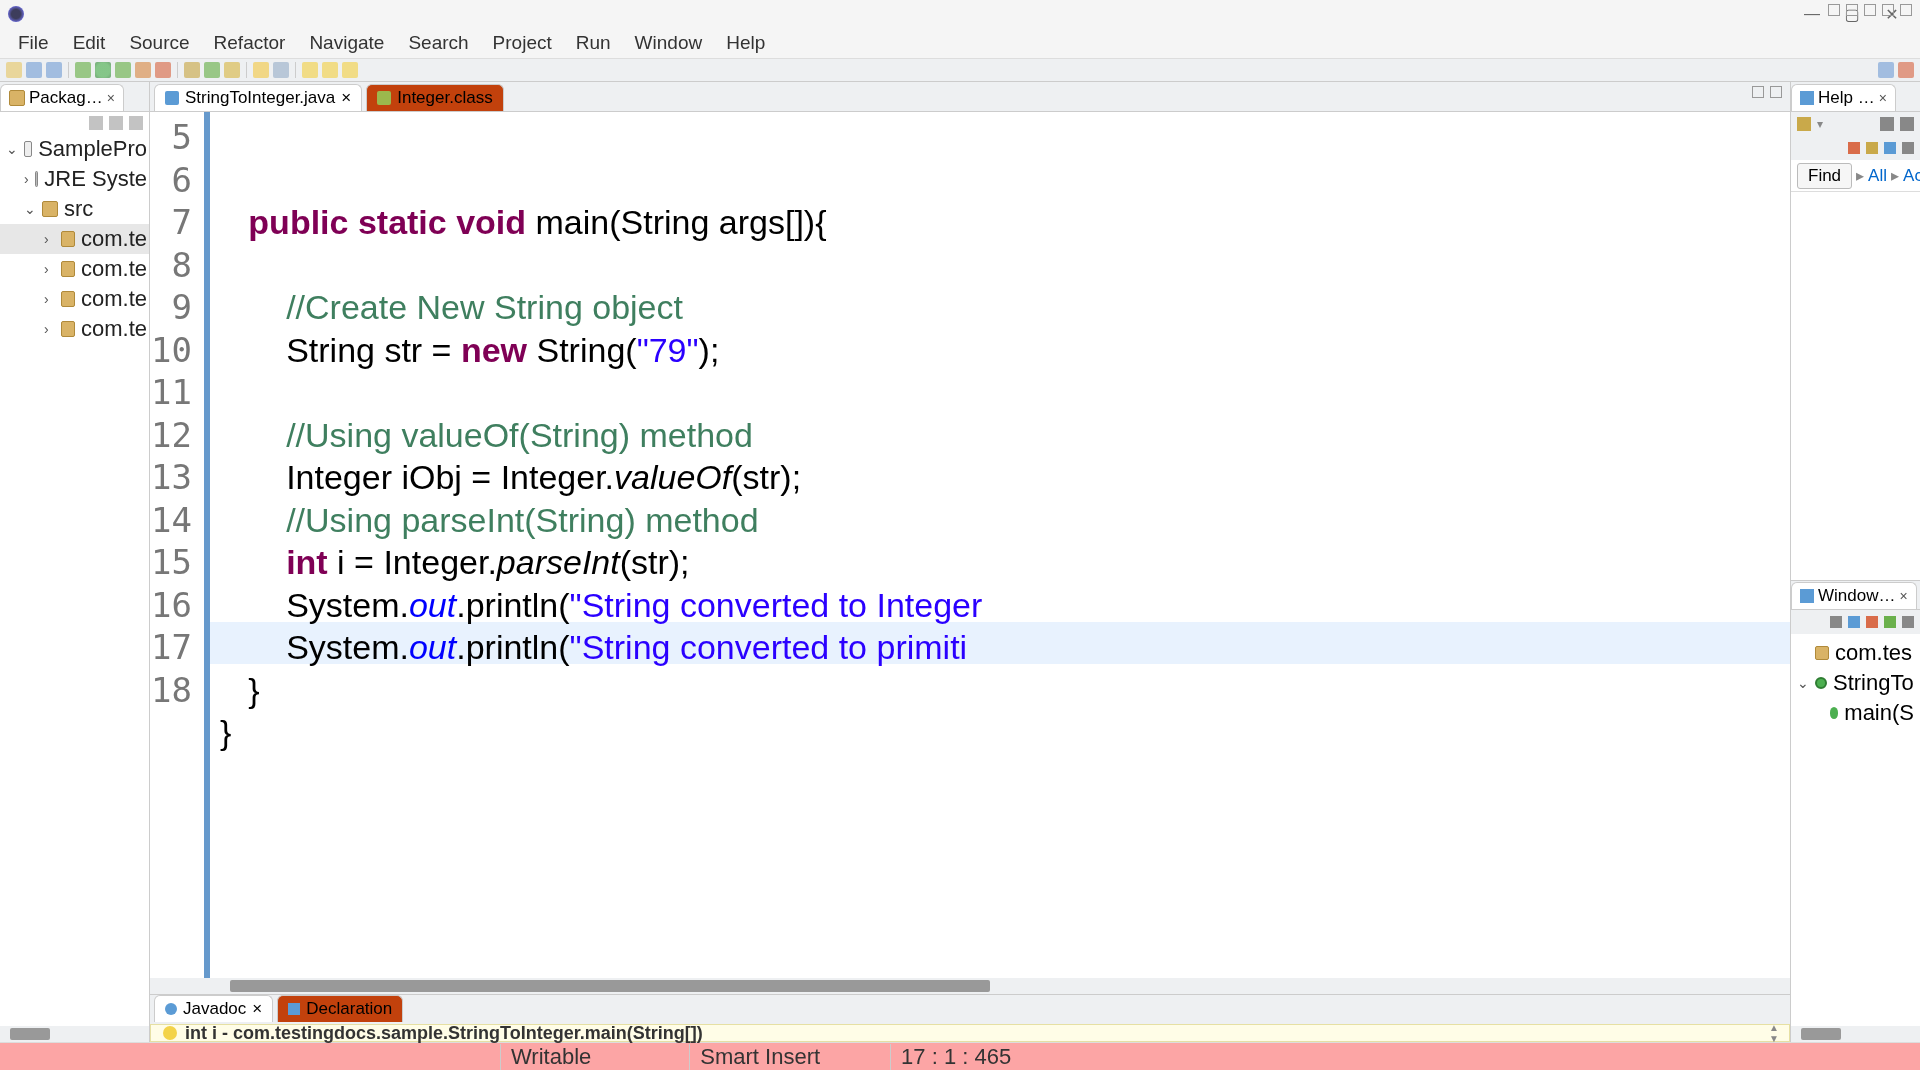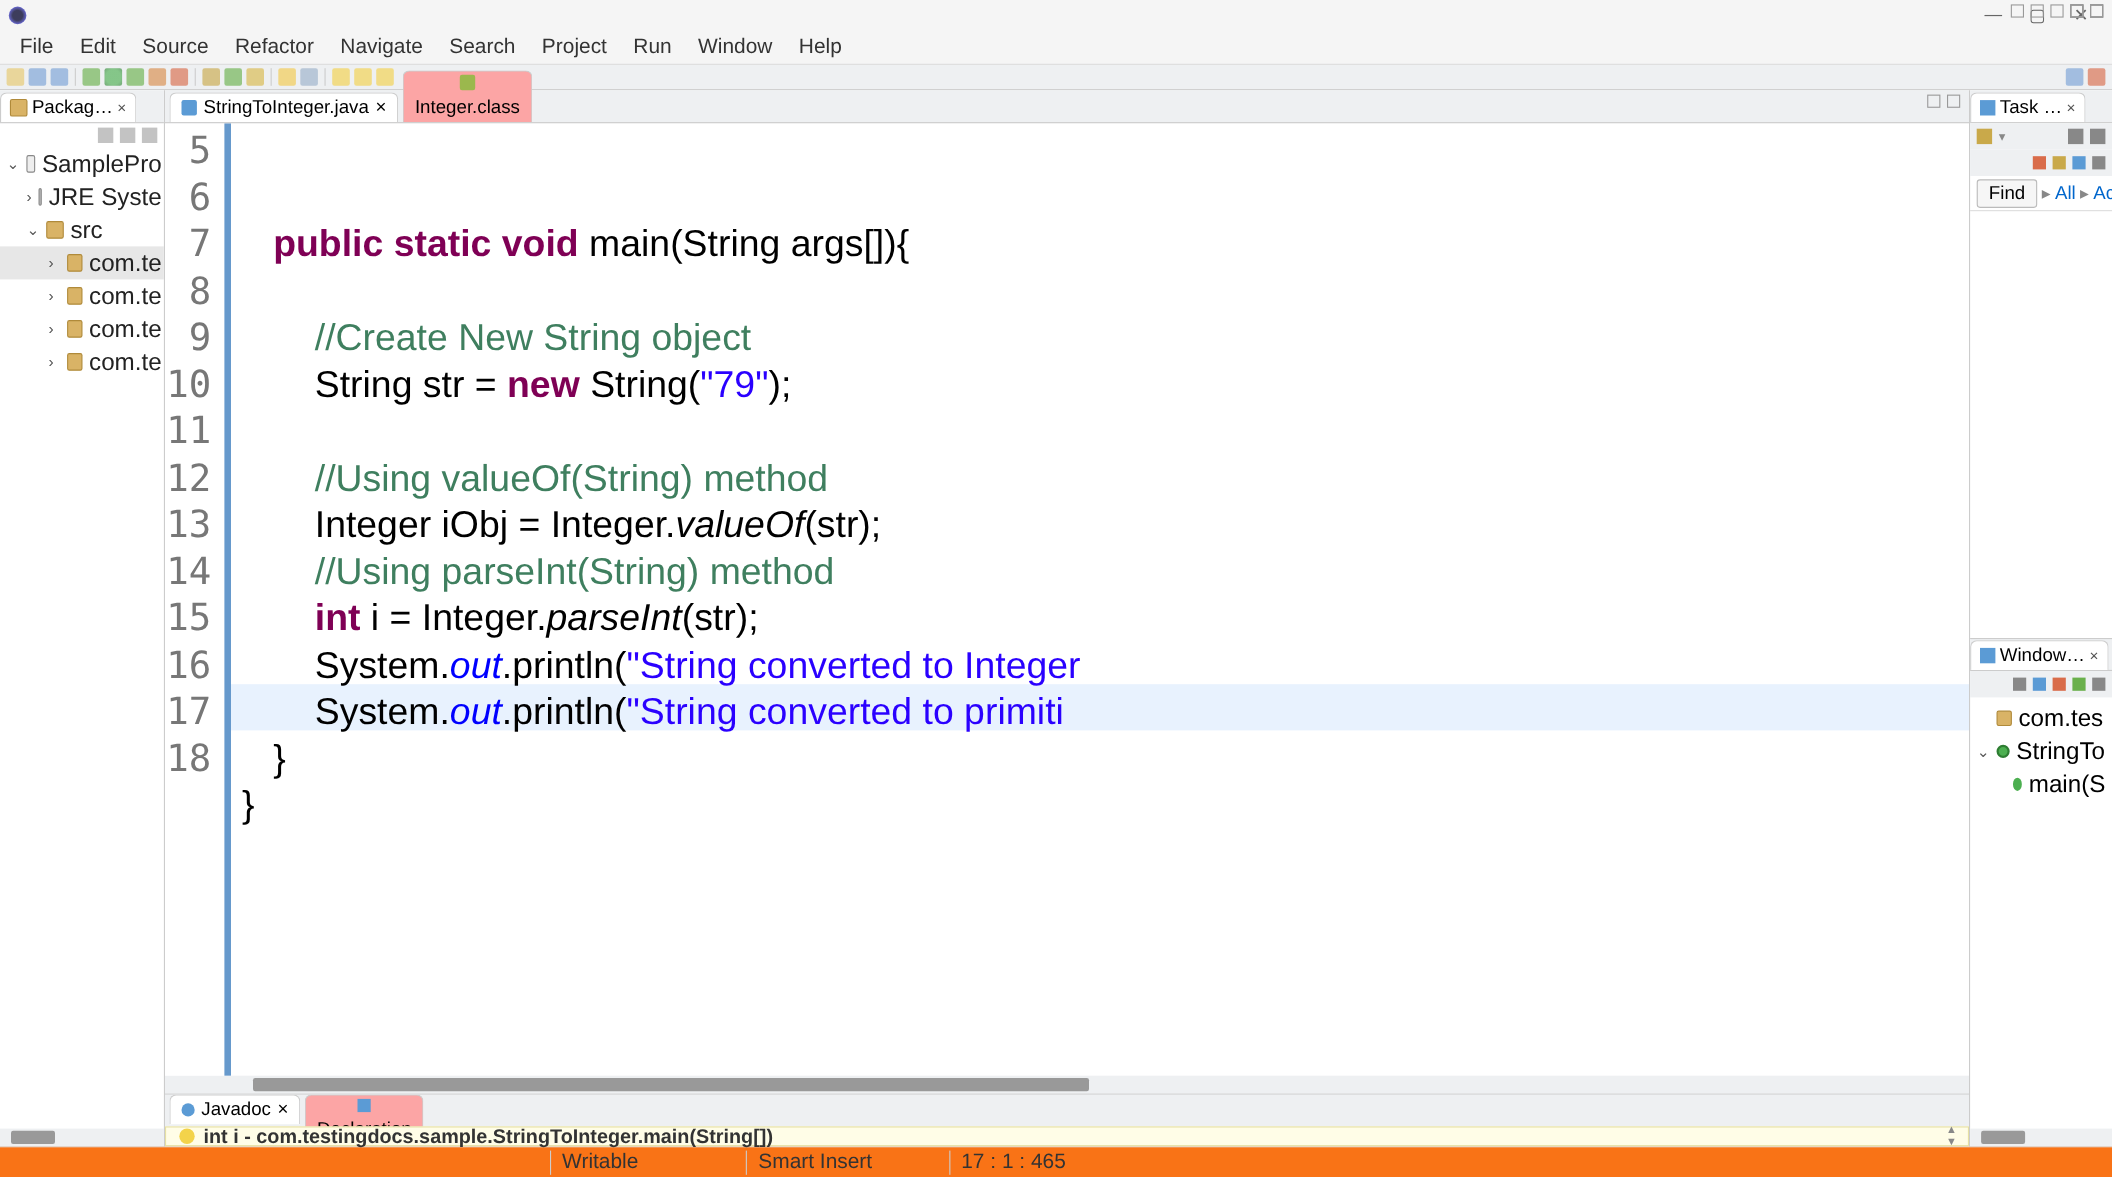--- a/index.html
+++ b/index.html
@@ -26,38 +26,38 @@
 .tree .indent1 { padding-left: 24px; }
 .tree .indent2 { padding-left: 44px; }
 .tree .sel { background: #e7e7e7; }
 .pkgicon { width:16px;height:16px;background:#d9b366;border:1px solid #b08a3a;border-radius:2px;display:inline-block;}
 .srcicon { width:16px;height:16px;background:#d9b366;border:1px solid #b08a3a;border-radius:2px;display:inline-block;}
 .libicon { width:16px;height:16px;background:#bbb;border:1px solid #888;border-radius:2px;display:inline-block;}
 .projicon{ width:16px;height:16px;background:#eee;border:1px solid #888;border-radius:2px;display:inline-block;}
 .centercol { flex: 1; display: flex; flex-direction: column; min-width: 0; }
 .editor-tabs { height: 30px; display: flex; align-items: flex-end; background: #eef0f2; border-bottom: 1px solid #ccc; position: relative; }
 .editor-tab { background: #fff; border: 1px solid #ccc; border-bottom: none; padding: 3px 10px; font-size: 17px; display: flex; align-items: center; gap: 6px; margin-left: 4px; border-top-left-radius:6px;border-top-right-radius:6px;}
-.editor-tab.inactive { background: #fca5a5; flex-direction: column; }
+.editor-tab.inactive { background: #c2410c; }
 .javaicon { width:14px;height:14px;background:#5b9bd5;border-radius:2px;display:inline-block;}
 .classicon{ width:14px;height:14px;background:#9bb84d;border-radius:2px;display:inline-block;}
 .editor-area { flex: 1; display: flex; background: #fff; min-height:0; }
 .gutter { width: 60px; background: #fff; text-align: right; padding-right: 12px; font-family: Consolas, monospace; font-size: 34px; color: #777; border-right: 6px solid #6699cc; line-height: 1.25; padding-top: 4px;}
 .code { flex: 1; font-family: Consolas, monospace; font-size: 34px; line-height: 1.25; padding-left: 10px; padding-top: 4px; color: #000; white-space: pre; overflow: hidden; position: relative; }
 .kw { color: #7f0055; font-weight: bold; }
 .cm { color: #3f7f5f; }
 .str { color: #2a00ff; }
 .fld { color: #0000ff; font-style: italic; }
 .mth { font-style: italic; }
 .hscroll { height: 16px; background: #eef0f2; position: relative;}
 .hscroll .thumb { position:absolute;top:2px;height:12px;background:#999;border-radius:2px;}
 .bottom-tabs { height: 30px; display: flex; align-items: flex-start; background: #eef0f2; border-top: 1px solid #ccc; }
 .info-bar { height: 18px; background: #fffde7; border: 1px solid #e6e0a3; display: flex; align-items: center; padding: 0 12px; font-size: 18px; color: #333; position:relative;}
 .info-bar .bulb { width:14px;height:14px;border-radius:50%;background:#f3d34a;margin-right:8px;}
 .info-bar .arr { position:absolute; right:10px; display:flex;flex-direction:column;font-size:10px;color:#888;}
-.statusbar { height: 28px; background: #f97316; border-top: 1px solid #ddd; display: flex; align-items: center; font-size: 19px; color: #333;}
+.statusbar { height: 28px; background: #fca5a5; border-top: 1px solid #ddd; display: flex; align-items: flex-end; font-size: 22px; color: #333;}
 .statusbar .cell { border-left: 1px solid #ccc; padding: 0 10px; margin-left: 10px;}
 .statusbar .first { margin-left: 500px; border-left:1px solid #ccc;}
 .rightcol { width: 130px; border-left: 1px solid #ccc; display: flex; flex-direction: column; background:#fff;}
 .task-toolbar { height: 24px; background:#eef0f2;display:flex;align-items:center;padding:0 6px;gap:6px;}
 .findbar { height:32px;display:flex;align-items:center;gap:4px;padding:0 6px;border-bottom:1px solid #ddd;}
 .findbtn { border:1px solid #bbb;background:#f6f6f6;padding:2px 10px;font-size:17px;border-radius:3px;}
 .findlnk { color:#0066cc;font-size:17px;}
 .outline { flex:1;font-size:22px;overflow:hidden;padding-top:4px;}
 .outline .node { display:flex;align-items:center;gap:6px;padding:2px 6px;white-space:nowrap;}
 .outline .twisty{font-size:14px;color:#555;width:12px;}
@@ -257,21 +257,21 @@
       <span class="bulb"></span>
       <b>int i - com.testingdocs.sample.StringToInteger.main(String[])</b>
       <span class="arr">▲<br>▼</span>
     </div>
   </div>
 
   <div class="rightcol">
     <div class="view-tabs">
       <div class="view-tab">
         <span style="width:14px;height:14px;background:#5b9bd5;display:inline-block"></span>
-        <span>Task …</span>
+        <span>Help …</span>
         <span class="closex">×</span>
       </div>
       <div class="small-toolbar-right">
         <span class="sq"></span>
         <span class="sq"></span>
       </div>
     </div>
     <div class="task-toolbar">
       <span style="width:14px;height:14px;background:#c9a94a;display:inline-block"></span>
       <span style="font-size:12px;color:#888">▾</span>

